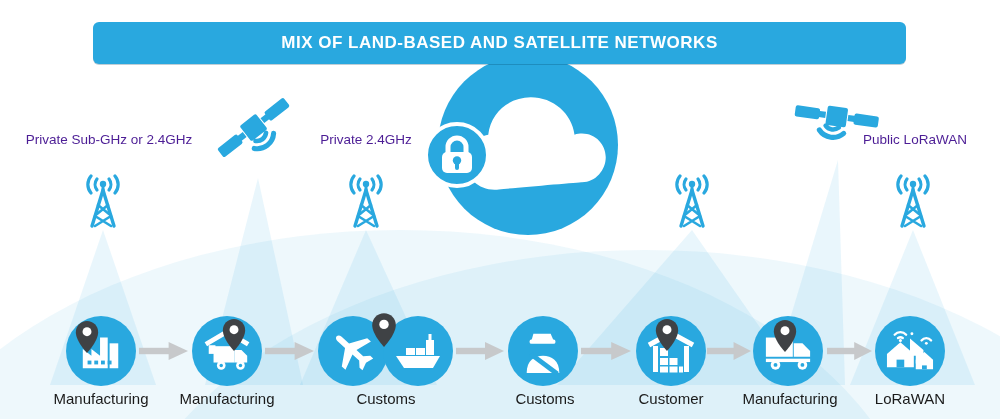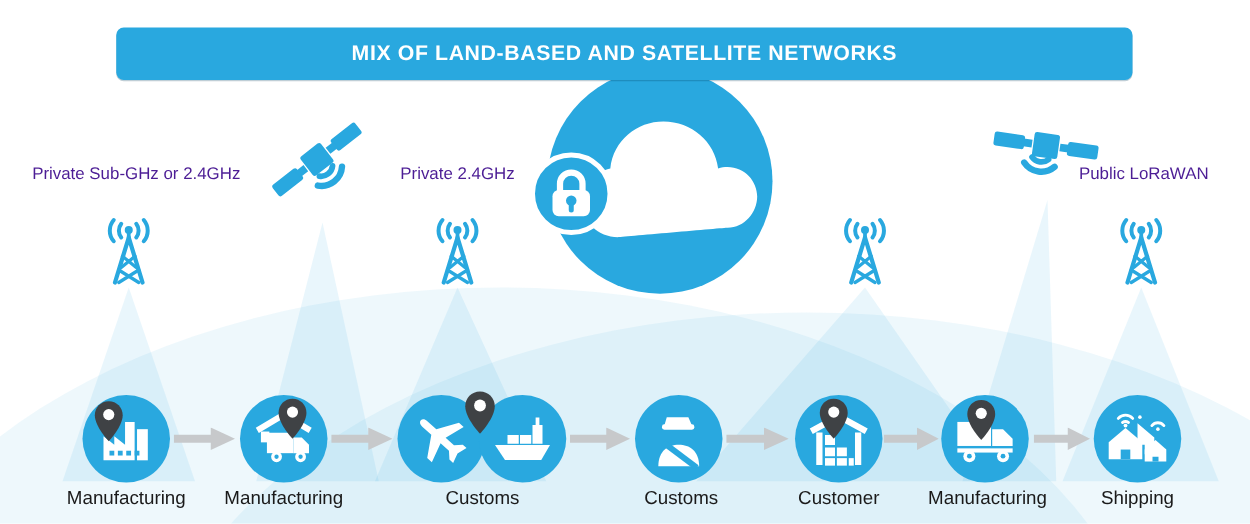--- a/index.html
+++ b/index.html
@@ -296,15 +296,15 @@
       <path fill="#3F4245" d="M12 1C6 1 1.5 5.7 1.5 11.5 1.5 20 12 31 12 31s10.5-11 10.5-19.5C22.5 5.7 18 1 12 1z"></path>
       <circle cx="12" cy="11" r="4.2" fill="#fff"></circle>
     </svg>
 
   <div class="stagelabel" style="left:101px">Manufacturing</div>
   <div class="stagelabel" style="left:227px">Manufacturing</div>
   <div class="stagelabel" style="left:386px">Customs</div>
   <div class="stagelabel" style="left:545px">Customs</div>
   <div class="stagelabel" style="left:671px">Customer</div>
   <div class="stagelabel" style="left:790px">Manufacturing</div>
-  <div class="stagelabel" style="left:910px">Shipping</div>
+  <div class="stagelabel" style="left:910px">LoRaWAN</div>
 
 </div>
 
 </body></html>

